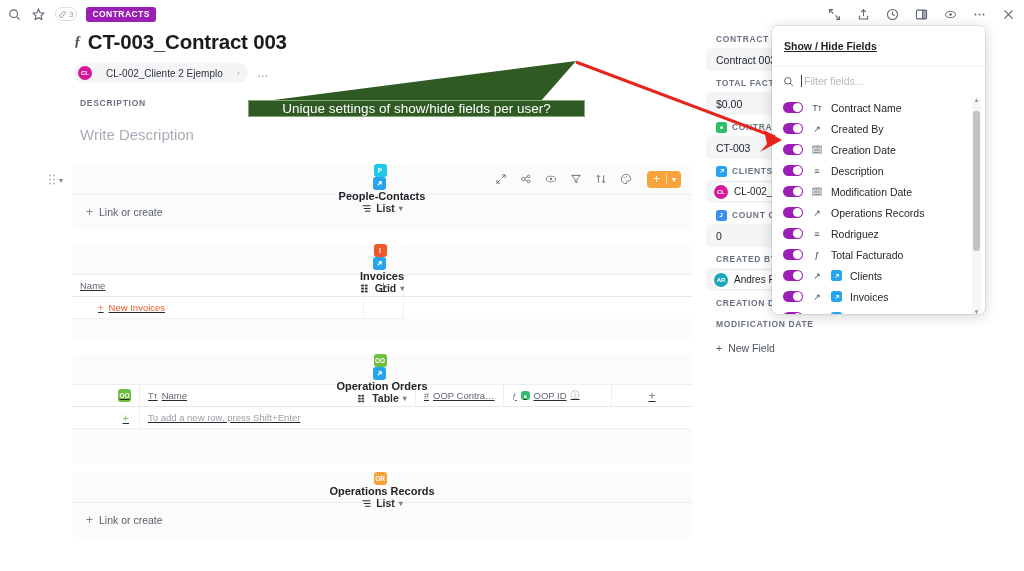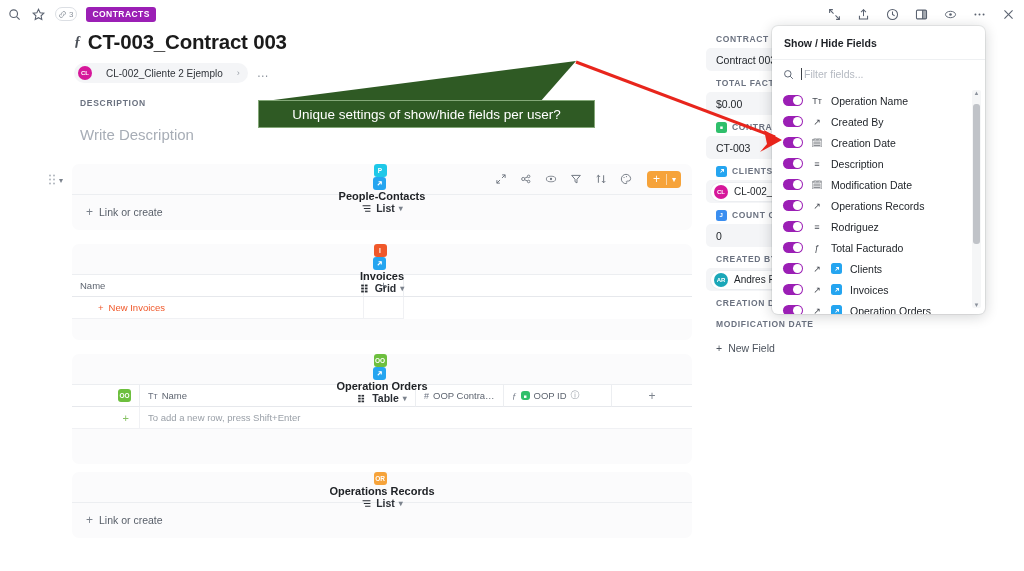--- a/index.html
+++ b/index.html
@@ -102,21 +102,21 @@
   .plus-btn .pb-chev { padding: 0 5px; font-size: 8px; }
 
   .block-body { border-top: 1px solid #eceef1; }
   .link-or-create {
     display: flex; align-items: center; gap: 6px;
     height: 34px; padding-left: 14px; font-size: 10.5px; color: #585f69; cursor: pointer;
   }
   .loc-plus { color: #7b828c; font-size: 12px; }
 
   
-  .grid-wrap { background: #6d28d9; }
+  .grid-wrap { background: #6d28d9; text-decoration: underline; }
   .grid-row { display: flex; align-items: center; }
   .gh {
     height: 22px; display: flex; align-items: center;
     font-size: 9.5px; color: #5e6570; border-right: 1px solid #eceef1;
     border-bottom: 1px solid #e6e8ec; padding-left: 8px; gap: 4px;
     background: #fff;
   }
   .gcell {
     height: 22px; display: flex; align-items: center;
     font-size: 9.5px; border-right: 1px solid #f0f1f4;
@@ -156,23 +156,24 @@
   }
 
   
   .panel {
     position: absolute; left: 772px; top: 26px; width: 213px; height: 288px;
     background: #fff; border-radius: 6px;
     box-shadow: 0 2px 14px rgba(20,24,31,.20), 0 0 0 1px rgba(20,24,31,.07);
     overflow: hidden; z-index: 40;
   }
   .panel-title {
-    height: 34px; display: flex; align-items: center; padding-left: 12px;
+    height: 41px; display: flex; align-items: center; padding-left: 12px;
     font-size: 10.5px; font-weight: 700; color: #1d2025;
     border-bottom: 1px solid #eef0f2;
+    text-decoration: underline;
   }
   .panel-search {
     height: 28px; display: flex; align-items: center; gap: 7px; padding-left: 11px;
   }
   .panel-search input {
     border: 0; outline: 0; font-size: 10.5px; color: #2b2f35;
     font-family: "Liberation Sans", sans-serif; width: 150px; background: transparent;
     border-left: 1px solid #3b3f45; padding-left: 2px;
   }
   .panel-search input::placeholder { color: #b4b9c1; }
@@ -198,21 +199,21 @@
   .pscroll {
     position: absolute; right: 4px; top: 2px; width: 9px; height: 218px;
     background: #f5f6f7; border-radius: 2px;
   }
   .pscroll .th { position: absolute; left: 1px; top: 14px; width: 7px; height: 140px; background: #c0c3c8; border-radius: 3px; }
   .pscroll .ar { position: absolute; left: 0; width: 9px; text-align: center; font-size: 6px; color: #8b929c; }
 
   
   .anno-svg { position: absolute; left: 0; top: 0; width: 1024px; height: 571px; pointer-events: none; z-index: 60; }
   .anno-box {
-    position: absolute; left: 258px; top: 100px; width: 337px; height: 28px;
+    position: absolute; left: 248px; top: 100px; width: 337px; height: 17px;
     background: #2f5a24; border: 1px solid #84a878;
     display: flex; align-items: center; justify-content: center;
     color: #fff; font-size: 13.5px; z-index: 61;
   }
 </style>
 </head>
 <body>
 
 <div id="root">
 
@@ -600,21 +601,21 @@
       <div class="pscroll">
         <span class="ar" style="top:0;">▲</span>
         <span class="th"></span>
         <span class="ar" style="bottom:0;">▼</span>
       </div>
     <div class="pitem">
           <span class="toggle" style="background: rgb(155, 31, 181);">
             <i></i>
           </span>
           <span class="ptype" style="font-size: 9px;">Tт</span>
-          <span class="plabel">Operation Name</span>
+          <span class="plabel">Contract Name</span>
         </div>
         <div class="pitem">
           <span class="toggle" style="background: rgb(155, 31, 181);">
             <i></i>
           </span>
           <span class="ptype" style="font-size: 9px;">↗</span>
           <span class="plabel">Created By</span>
         </div>
         <div class="pitem">
           <span class="toggle" style="background: rgb(155, 31, 181);">

